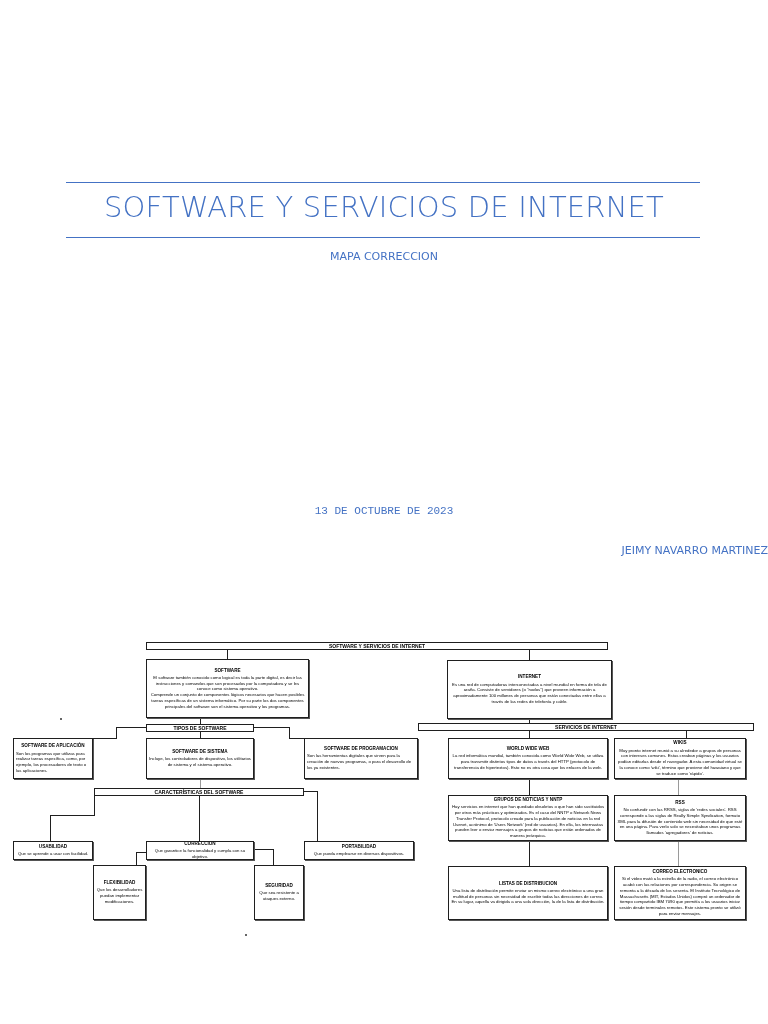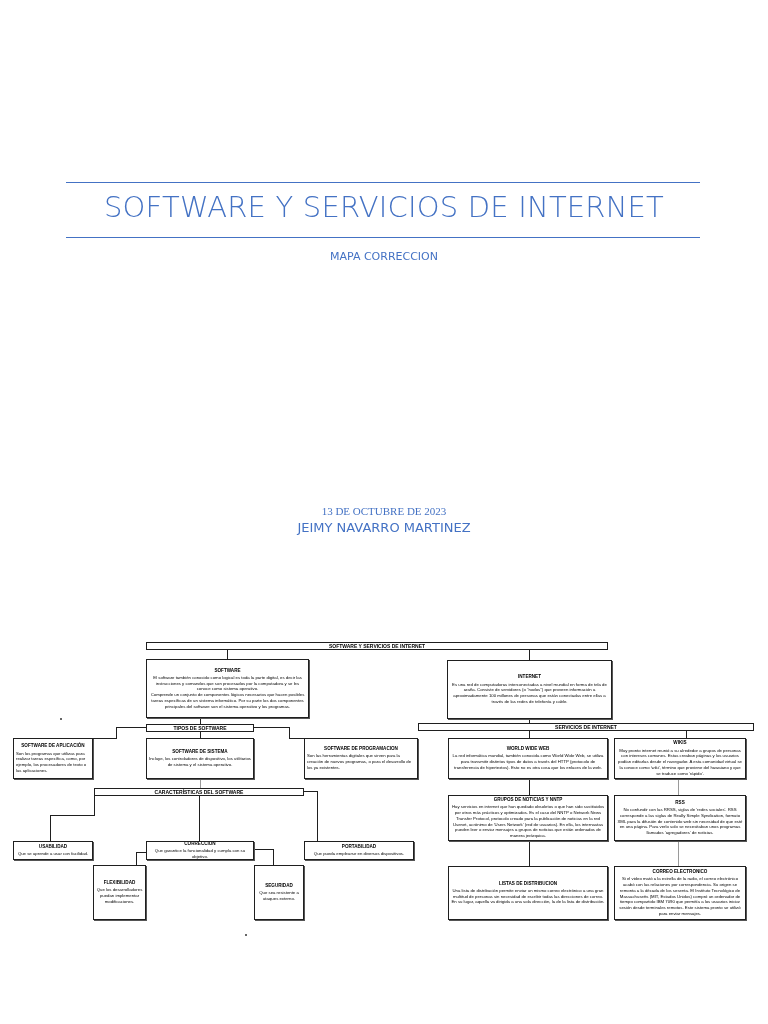--- a/index.html
+++ b/index.html
@@ -12,25 +12,25 @@
     position: absolute; left: 0; width: 768px; top: 190px; text-align: center;
     font-family: "DejaVu Sans", sans-serif; font-weight: 300; font-size: 29px;
     color: #4472c4; letter-spacing: 0.2px;
   }
   .subtitle {
     position: absolute; left: 0; width: 768px; top: 250px; text-align: center;
     font-family: "DejaVu Sans", sans-serif; font-size: 11px; color: #4472c4;
   }
   .date {
     position: absolute; left: 0; width: 768px; top: 505px; text-align: center;
-    font-family: Liberation Serif, serif; font-size: 11px; color: #4472c4;
+    font-family: Liberation Mono, monospace; font-size: 11px; color: #4472c4;
   }
   .author {
-    position: absolute; left: 0; width: 768px; top: 520px; text-align: center;
-    font-family: "DejaVu Sans", sans-serif; font-size: 13px; color: #4472c4;
+    position: absolute; left: 0; width: 768px; top: 544px; text-align: right;
+    font-family: "DejaVu Sans", sans-serif; font-size: 11px; color: #4472c4;
   }
   .box {
     position: absolute; border: 1.5px solid #1f1f1f; background: #fff; box-sizing: border-box;
     display: flex; flex-direction: column; justify-content: center; align-items: center;
     text-align: center; font-size: 4.3px; line-height: 1.35; padding: 1px 2px; overflow: hidden;
     box-shadow: 1px 1px 0 #555;
   }
   .box .h { font-weight: bold; font-size: 4.6px; margin-bottom: 1px; }
   .box .b { white-space: pre-line; }
   .box.left { align-items: flex-start; text-align: left; }

